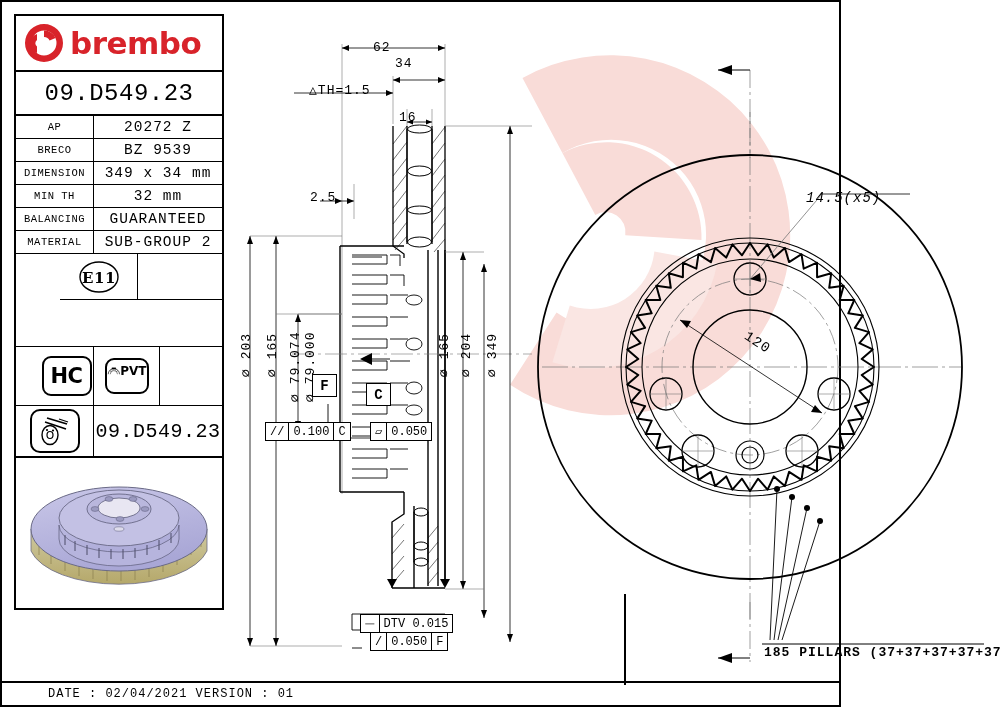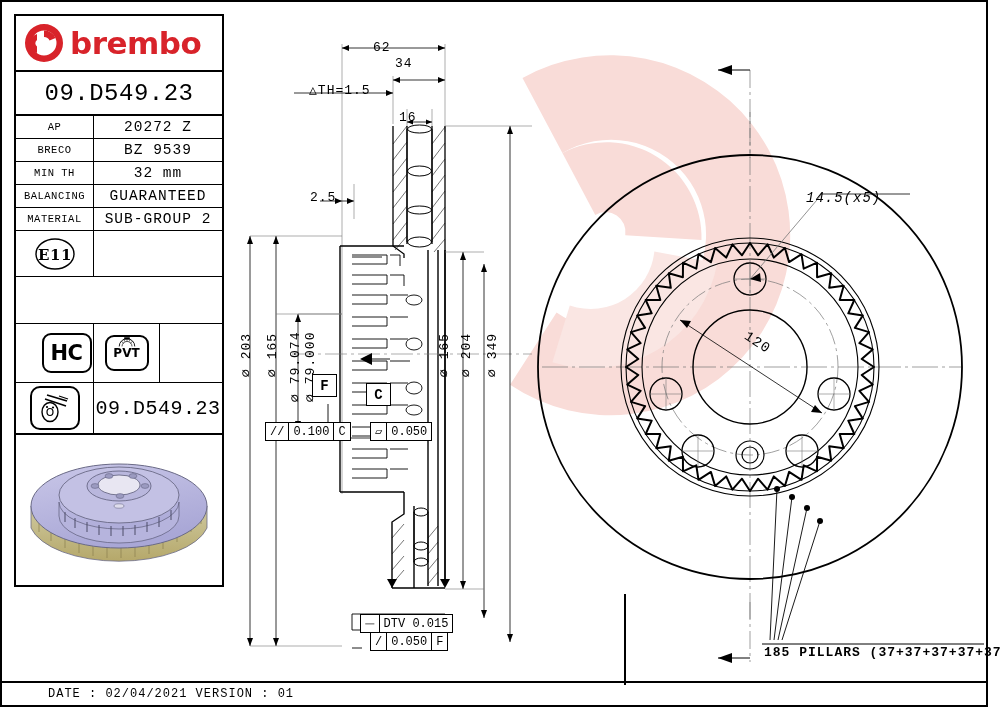--- a/index.html
+++ b/index.html
@@ -1,45 +1,45 @@
 <!DOCTYPE html>
 <html><head>
 <meta charset="utf-8">
 <style>
   html,body{margin:0;padding:0;background:#ffffff;}
   body{width:1000px;height:707px;font-family:"Liberation Mono",monospace;color:#000;overflow:hidden;}
-  #sheet{position:relative;width:988px;height:707px;box-sizing:border-box;border:2px solid #000;background:#fff;}
+  #sheet{position:relative;width:841px;height:707px;box-sizing:border-box;border:2px solid #000;background:#fff;}
 
   
   #watermark{position:absolute;left:390px;top:20px;width:430px;height:430px;pointer-events:none;opacity:1;}
 
   
   #infoblock{position:absolute;left:12px;top:12px;width:210px;border:2px solid #000;box-sizing:border-box;background:#fff;}
   .row{display:flex;border-bottom:1px solid #000;box-sizing:border-box;}
   .row:last-child{border-bottom:none;}
   .cellL{width:78px;box-sizing:border-box;border-right:1px solid #000;display:flex;align-items:center;justify-content:center;
          font-size:10.5px;letter-spacing:.5px;padding:1px 0;}
   .cellR{flex:1;display:flex;align-items:center;justify-content:center;font-size:14.5px;letter-spacing:1px;padding:3px 0;}
   .logorow{height:54px;display:flex;align-items:center;justify-content:center;border-bottom:2px solid #000;}
   .coderow{height:42px;display:flex;align-items:center;justify-content:center;border-bottom:2px solid #000;
            font-size:24px;letter-spacing:.5px;}
-  .rowtall{height:46px;}
+  .rowtall{height:46px;margin-left:44px;}
   .blankrow{height:46px;border-bottom:1px solid #000;}
   .badgerow{height:58px;display:flex;border-bottom:1px solid #000;}
   .badgecell{width:78px;box-sizing:border-box;border-right:1px solid #000;display:flex;align-items:center;justify-content:center;padding-left:24px;}
   .badgecell2{width:66px;box-sizing:border-box;border-right:1px solid #000;display:flex;align-items:center;justify-content:center;}
   .badgecell3{flex:1;}
   .pnrow{height:50px;display:flex;border-bottom:2px solid #000;}
   .pnicon{width:78px;box-sizing:border-box;border-right:1px solid #000;display:flex;align-items:center;justify-content:center;}
   .pntext{flex:1;display:flex;align-items:center;justify-content:center;font-size:20px;letter-spacing:.5px;}
   .picrow{height:150px;display:flex;align-items:center;justify-content:center;}
 
   .hcbadge{width:46px;height:36px;border:2.5px solid #000;border-radius:9px;display:flex;align-items:center;justify-content:center;
            font-family:"DejaVu Sans",sans-serif;font-weight:bold;font-size:21px;letter-spacing:-.5px;}
-  .pvtbadge{width:44px;height:36px;border:2px solid #000;border-radius:9px;display:flex;flex-direction:column;align-items:center;justify-content:flex-end;padding-bottom:10px;box-sizing:border-box;}
+  .pvtbadge{width:44px;height:36px;border:2px solid #000;border-radius:9px;display:flex;flex-direction:row;align-items:center;justify-content:flex-end;padding-bottom:10px;box-sizing:border-box;}
   .pvttxt{font-family:"DejaVu Sans",sans-serif;font-weight:bold;font-size:12px;line-height:12px;}
   .discbadge{width:46px;height:40px;border:2px solid #000;border-radius:10px;display:flex;align-items:center;justify-content:center;}
 
   
   .dim{position:absolute;font-family:"Liberation Mono",monospace;font-size:13px;letter-spacing:1px;white-space:nowrap;}
   .dimv{position:absolute;font-family:"Liberation Mono",monospace;font-size:13px;letter-spacing:1px;white-space:nowrap;
         transform-origin:0 0;transform:rotate(-90deg);}
   .tol{position:absolute;display:flex;border:1px solid #000;background:#fff;font-size:12px;height:17px;align-items:stretch;}
   .tol span{display:flex;align-items:center;justify-content:center;padding:0 4px;border-right:1px solid #000;}
   .tol span:last-child{border-right:none;}
@@ -84,20 +84,24 @@
 
     <div class="coderow">09.D549.23</div>
 
     <div class="row">
         <div class="cellL">AP</div>
         <div class="cellR">20272 Z</div>
       </div>
     <div class="row">
         <div class="cellL">BRECO</div>
         <div class="cellR">BZ 9539</div>
+      </div>
+    <div class="row">
+        <div class="cellL">DIMENSION</div>
+        <div class="cellR">349 x 34 mm</div>
       </div>
     <div class="row">
         <div class="cellL">MIN TH</div>
         <div class="cellR">32 mm</div>
       </div>
     <div class="row">
         <div class="cellL">BALANCING</div>
         <div class="cellR">GUARANTEED</div>
       </div>
     <div class="row">

